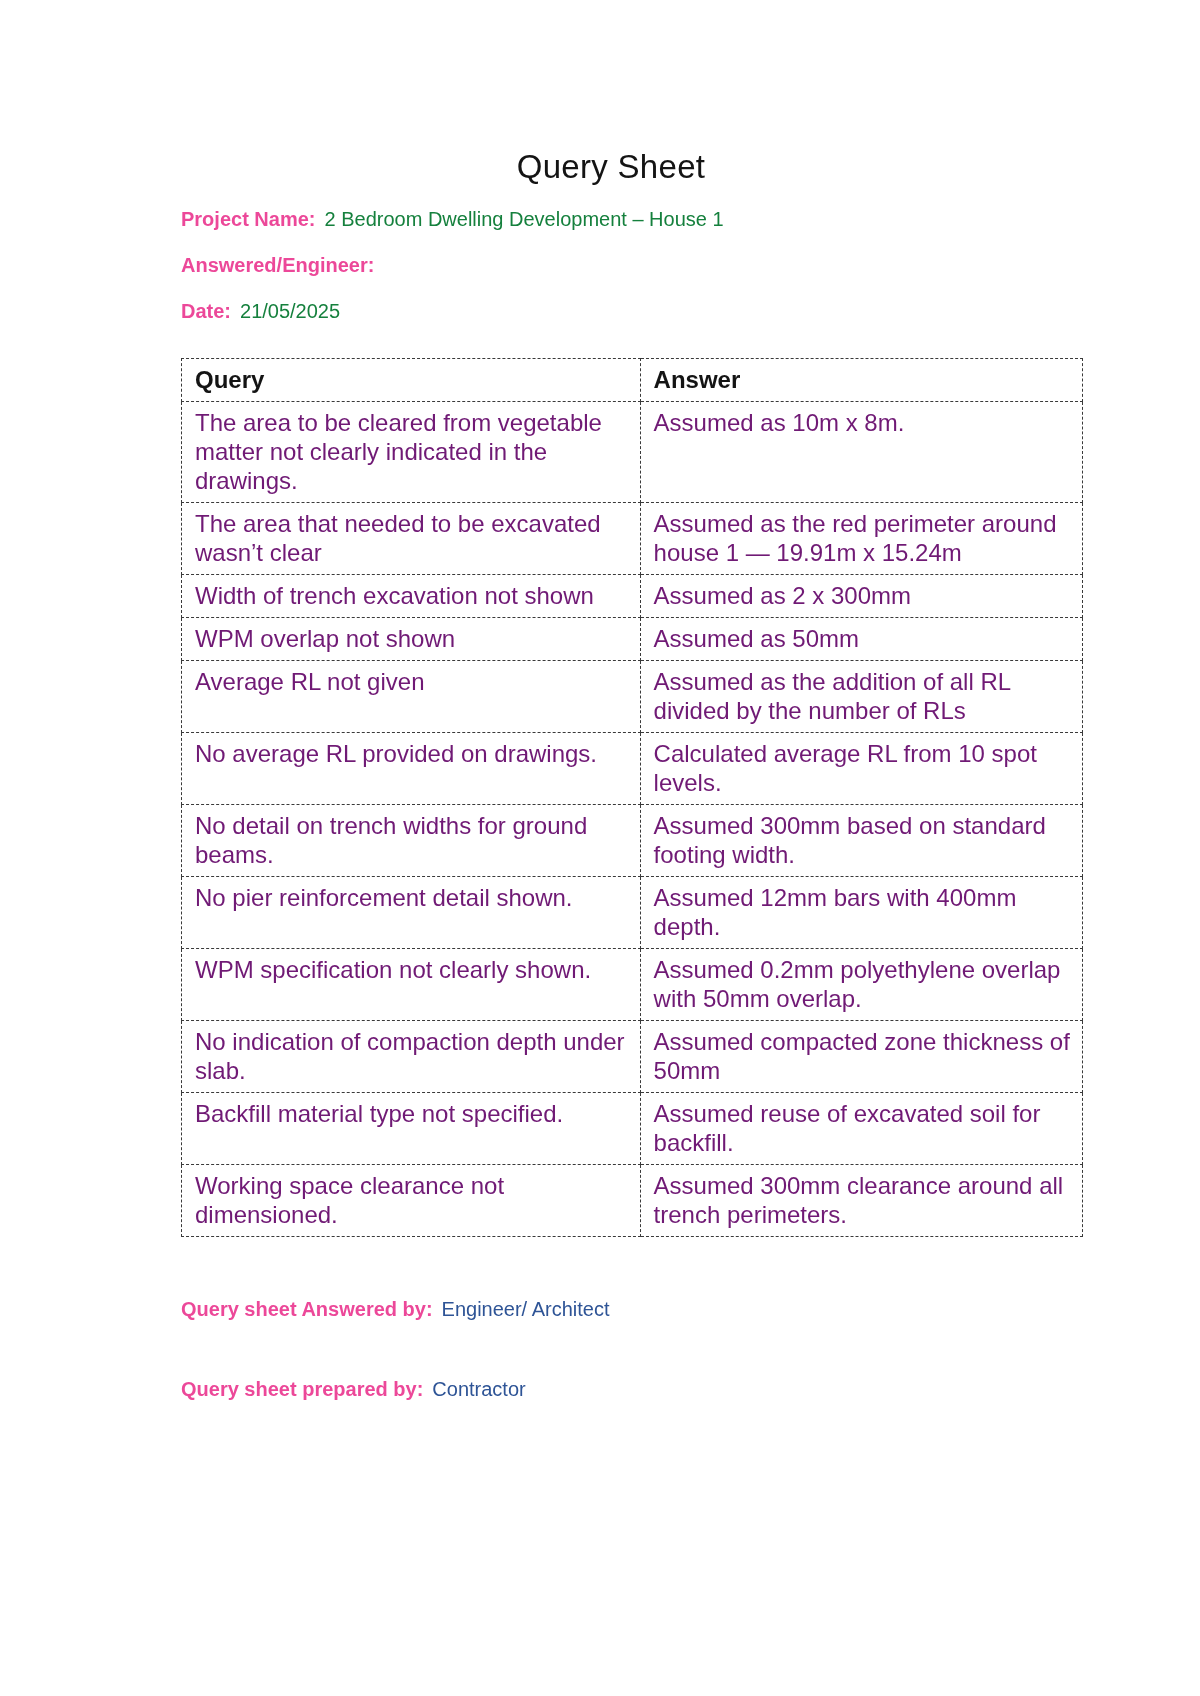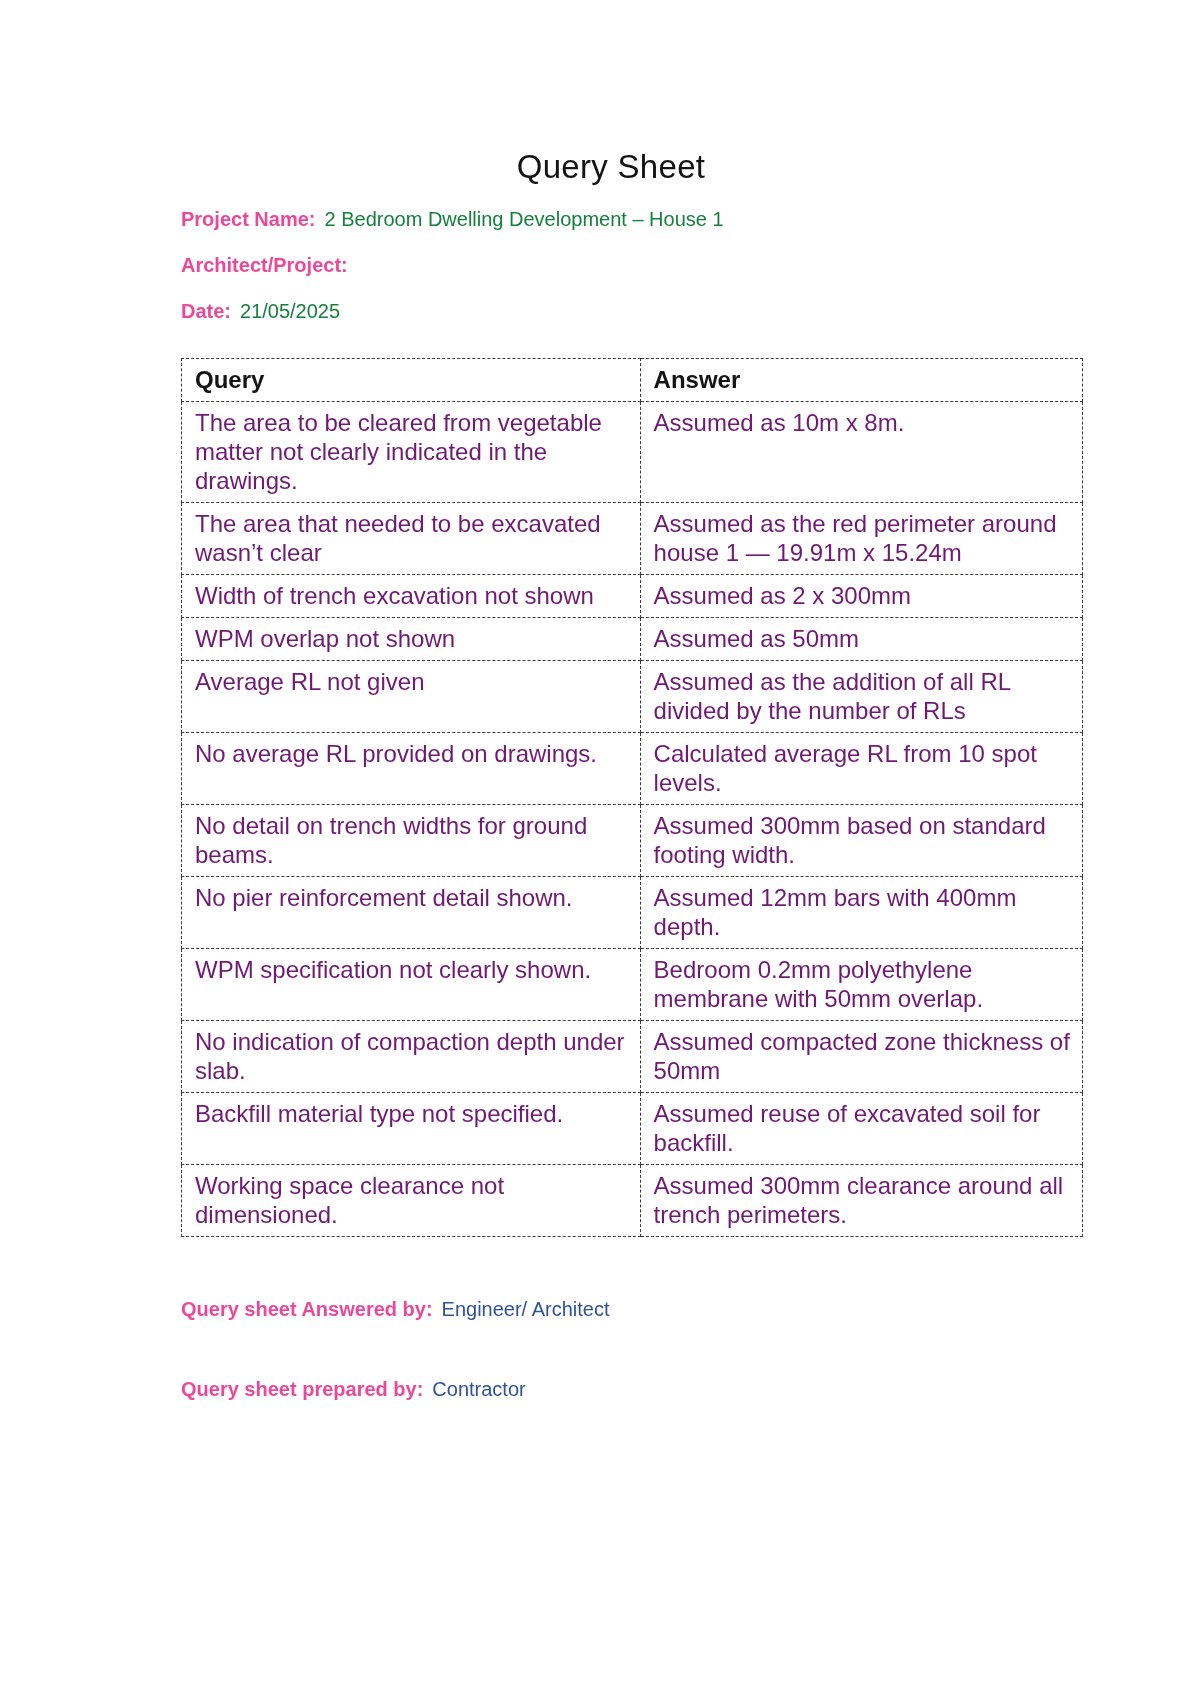--- a/index.html
+++ b/index.html
@@ -90,21 +90,21 @@
 <div class="page">
 
   <h1 class="doc-title">Query Sheet</h1>
 
   <div class="info-block">
 
   <p class="field-line">
       <span class="lbl">Project Name:</span><span class="val">2 Bedroom Dwelling Development – House 1</span>
     </p>
       <p class="field-line">
-      <span class="lbl">Architect/Project:</span><span class="val"></span>
+      <span class="lbl">Answered/Engineer:</span><span class="val"></span>
     </p>
       <p class="field-line">
       <span class="lbl">Date:</span><span class="val">21/05/2025</span>
     </p>
     </div>
 
   <table class="query-table">
     <colgroup>
       <col class="c-query">
       <col class="c-answer">
@@ -144,21 +144,21 @@
         <tr>
         <td>No detail on trench widths for ground beams.</td>
         <td>Assumed 300mm based on standard footing width.</td>
       </tr>
         <tr>
         <td>No pier reinforcement detail shown.</td>
         <td>Assumed 12mm bars with 400mm depth.</td>
       </tr>
         <tr>
         <td>WPM specification not clearly shown.</td>
-        <td>Bedroom 0.2mm polyethylene membrane with 50mm overlap.</td>
+        <td>Assumed 0.2mm polyethylene overlap with 50mm overlap.</td>
       </tr>
         <tr>
         <td>No indication of compaction depth under slab.</td>
         <td>Assumed compacted zone thickness of 50mm</td>
       </tr>
         <tr>
         <td>Backfill material type not specified.</td>
         <td>Assumed reuse of excavated soil for backfill.</td>
       </tr>
         <tr>

